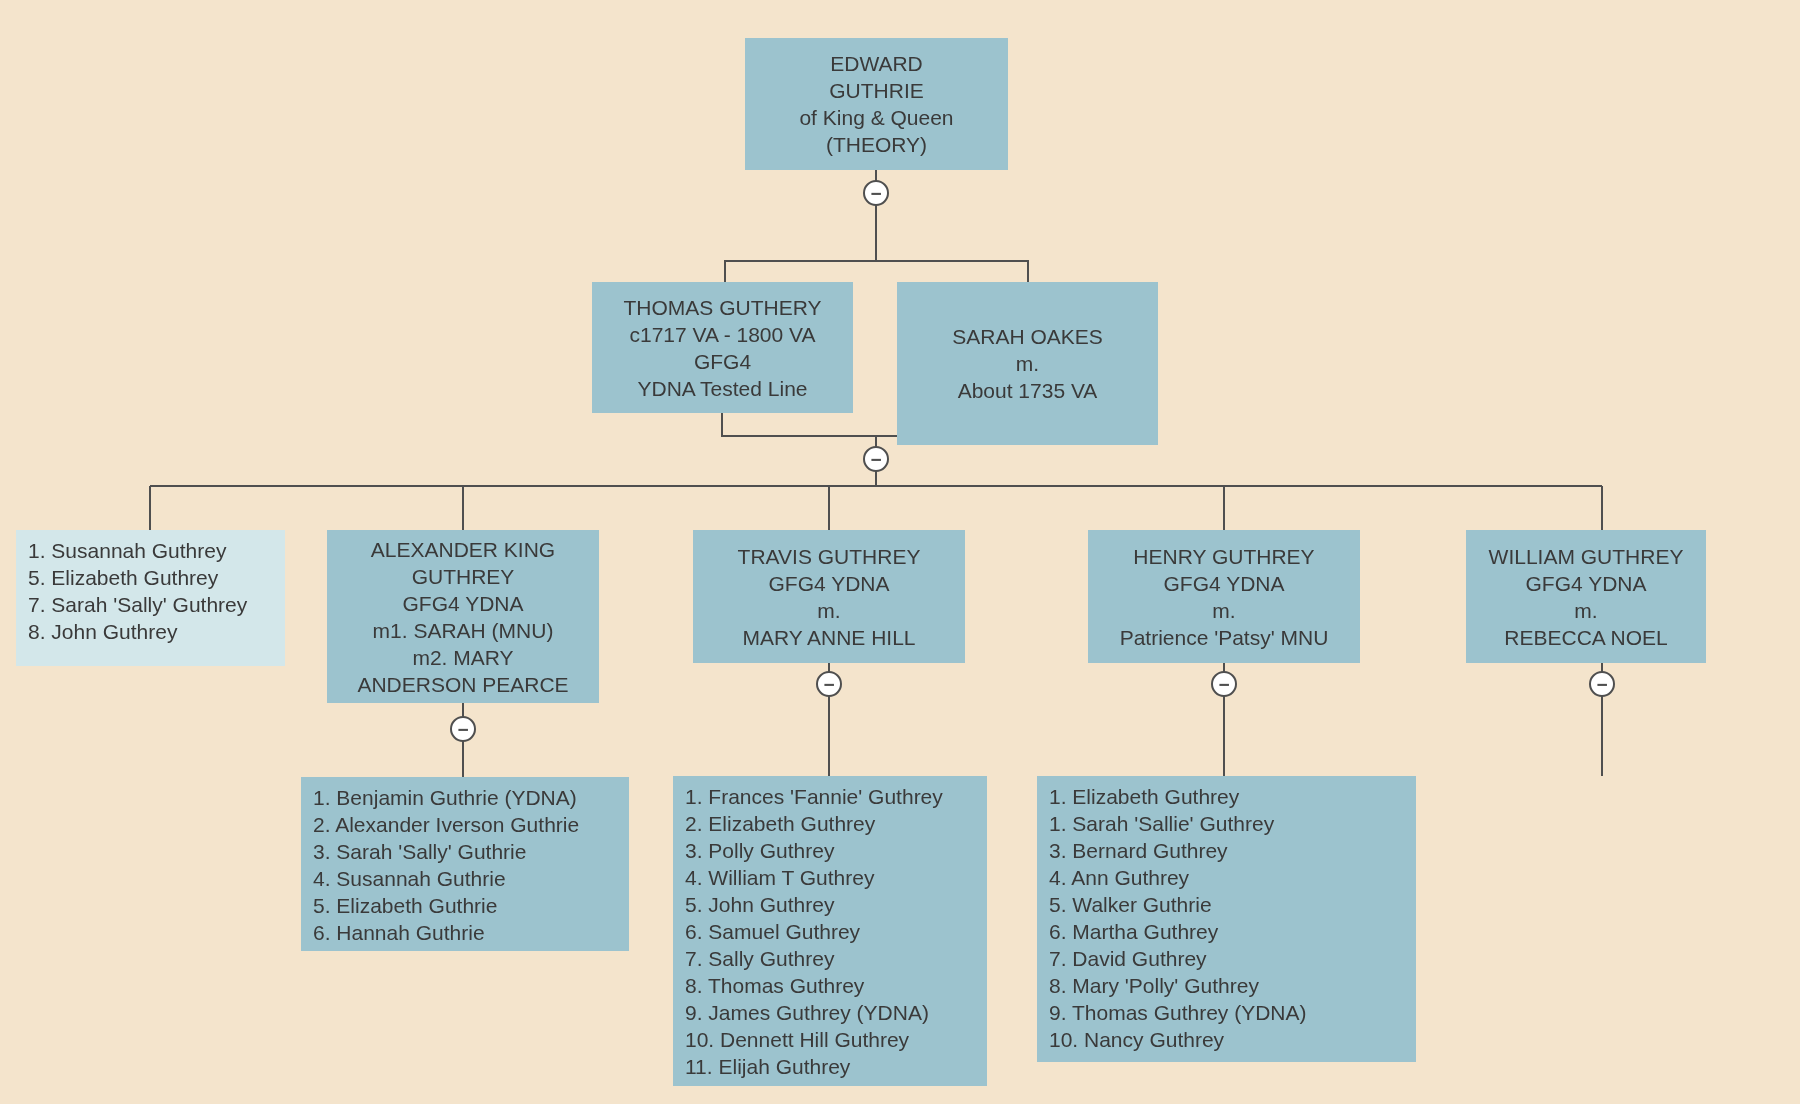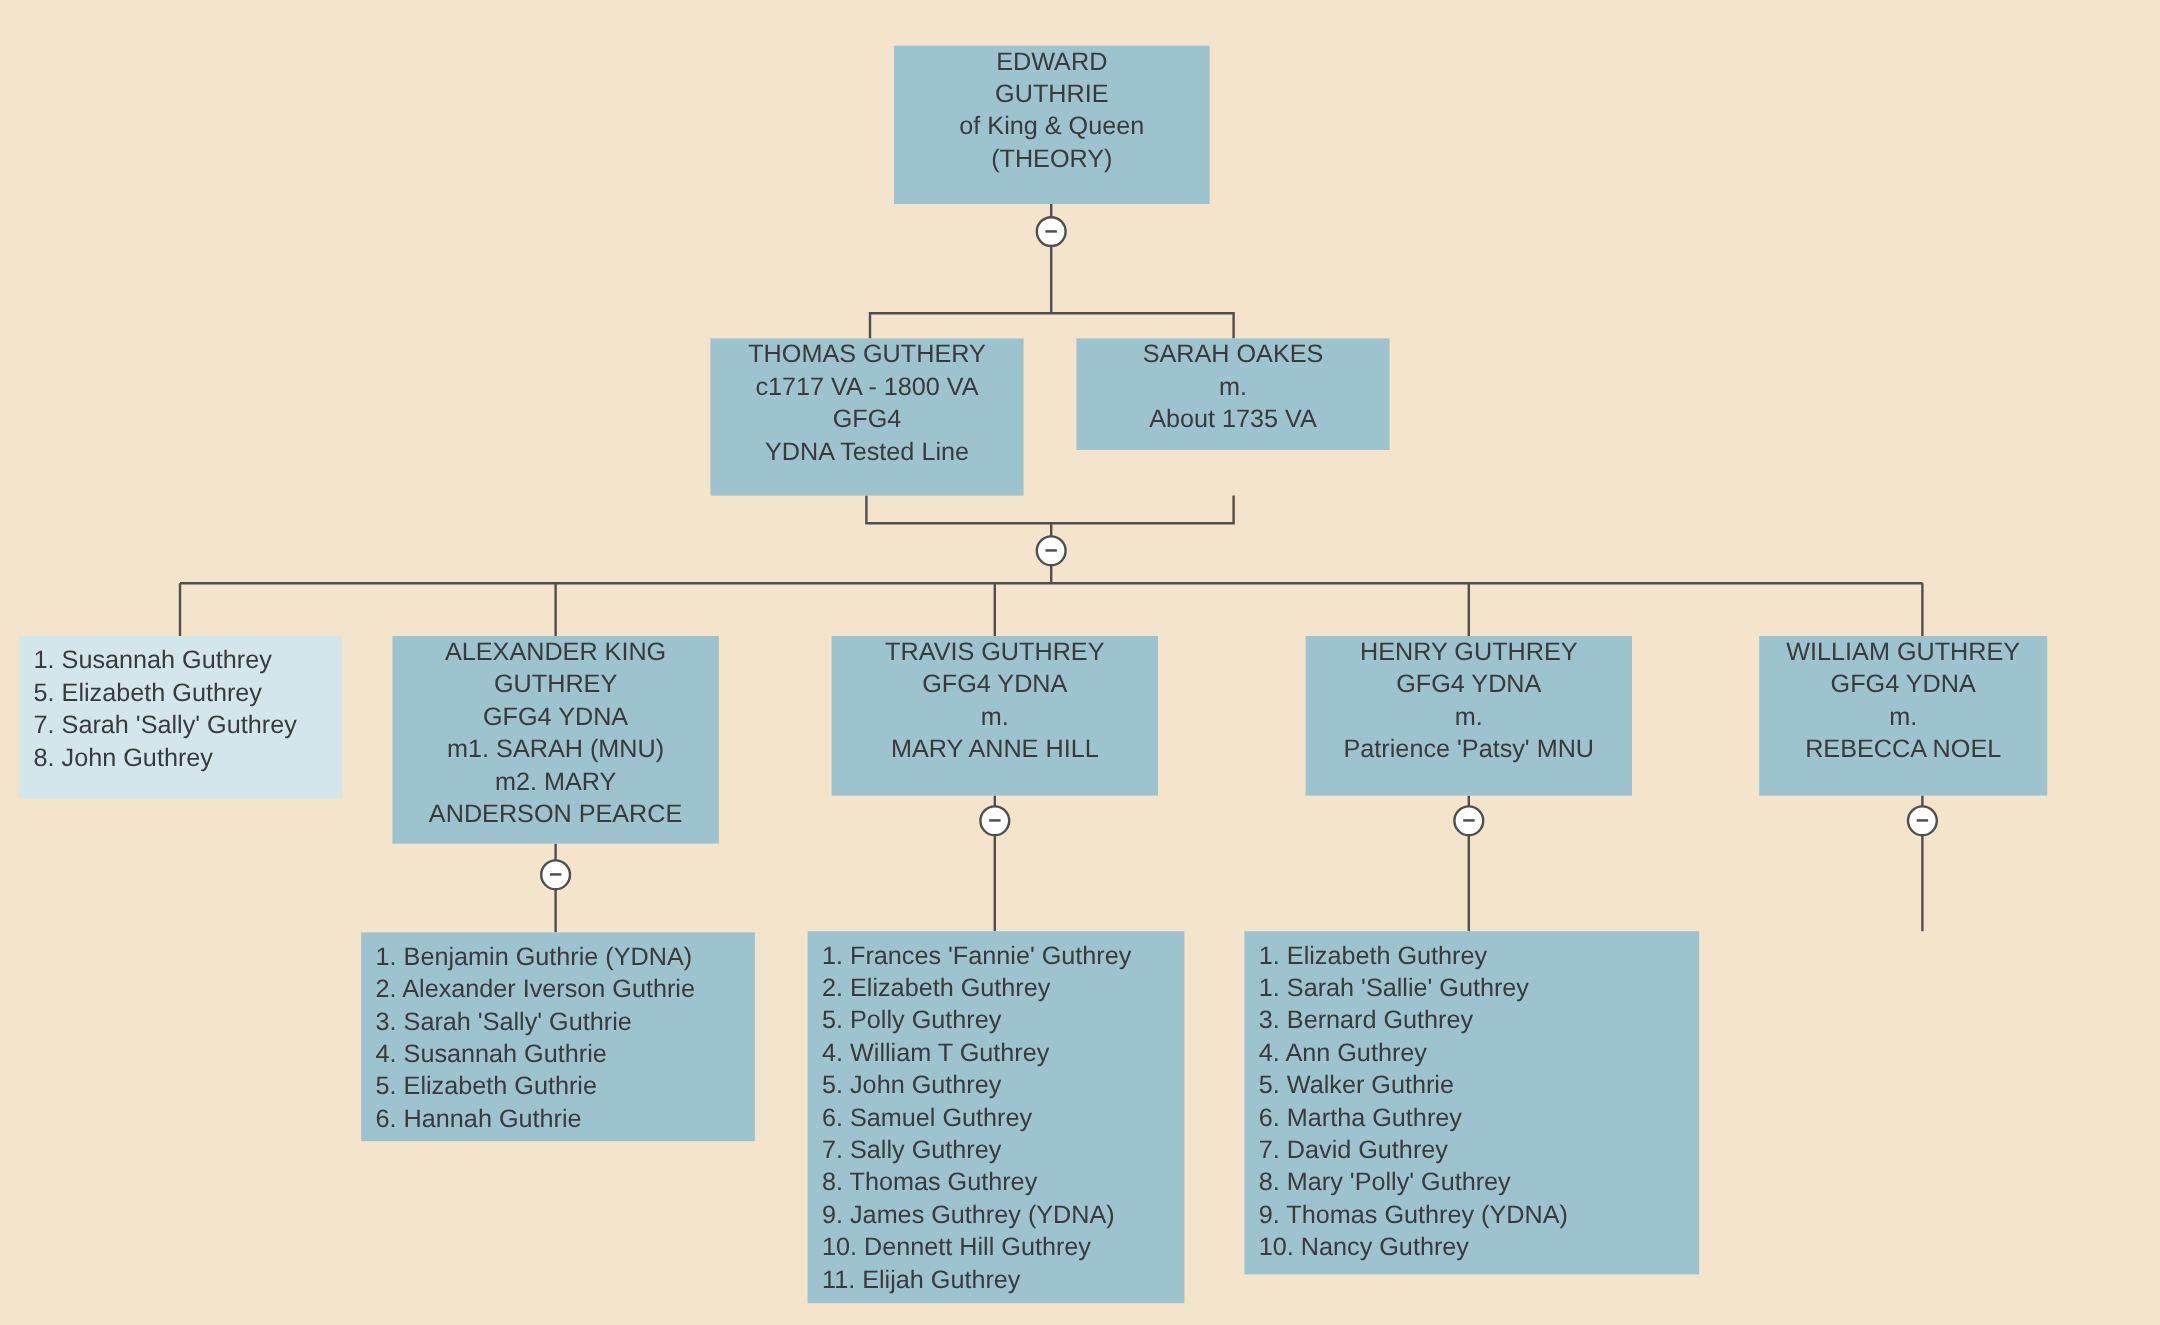--- a/index.html
+++ b/index.html
@@ -12,21 +12,21 @@
     width:1800px;height:1104px;
     background:var(--canvas-bg,#f4e4cc);
     overflow:hidden;
   }
   .wires{position:absolute;left:0;top:0;z-index:0;}
   .node{
     position:absolute;z-index:1;
     background:var(--node-fill,#9cc3ce);
     color:var(--text-color,#3a3a3a);
     display:flex;flex-direction:column;
-    justify-content:flex-start;align-items:center;
+    justify-content:center;align-items:center;
     text-align:center;
     font-size:21px;line-height:27px;
     box-sizing:border-box;
   }
   .node.light{background:var(--node-fill-light,#d3e7ea);}
   .node.list{
     justify-content:flex-start;align-items:flex-start;
     text-align:left;
     padding:7px 8px 7px 12px;
   }
@@ -77,21 +77,21 @@
       <div class="ln">of King &amp; Queen</div>
       <div class="ln">(THEORY)</div>
     </div>
 
   <div class="node" style="left:592px;top:282px;width:261px;height:131px">
       <div class="ln">THOMAS GUTHERY</div>
       <div class="ln">c1717 VA - 1800 VA</div>
       <div class="ln">GFG4</div>
       <div class="ln">YDNA Tested Line</div>
     </div>
-  <div class="node" style="left:897px;top:282px;width:261px;height:93px">
+  <div class="node" style="left:897px;top:282px;width:261px;height:163px">
       <div class="ln">SARAH OAKES</div>
       <div class="ln">m.</div>
       <div class="ln">About 1735 VA</div>
     </div>
 
   <div class="node light list" style="left:16px;top:530px;width:269px;height:136px">
       <div class="ln">1. Susannah Guthrey</div>
       <div class="ln">5. Elizabeth Guthrey</div>
       <div class="ln">7. Sarah 'Sally' Guthrey</div>
       <div class="ln">8. John Guthrey</div>
@@ -127,21 +127,21 @@
       <div class="ln">1. Benjamin Guthrie (YDNA)</div>
       <div class="ln">2. Alexander Iverson Guthrie</div>
       <div class="ln">3. Sarah 'Sally' Guthrie</div>
       <div class="ln">4. Susannah Guthrie</div>
       <div class="ln">5. Elizabeth Guthrie</div>
       <div class="ln">6. Hannah Guthrie</div>
     </div>
   <div class="node list" style="left:673px;top:776px;width:314px;height:310px">
       <div class="ln">1. Frances 'Fannie' Guthrey</div>
       <div class="ln">2. Elizabeth Guthrey</div>
-      <div class="ln">5. Polly Guthrey</div>
+      <div class="ln">3. Polly Guthrey</div>
       <div class="ln">4. William T Guthrey</div>
       <div class="ln">5. John Guthrey</div>
       <div class="ln">6. Samuel Guthrey</div>
       <div class="ln">7. Sally Guthrey</div>
       <div class="ln">8. Thomas Guthrey</div>
       <div class="ln">9. James Guthrey (YDNA)</div>
       <div class="ln">10. Dennett Hill Guthrey</div>
       <div class="ln">11. Elijah Guthrey</div>
     </div>
   <div class="node list" style="left:1037px;top:776px;width:379px;height:286px">

